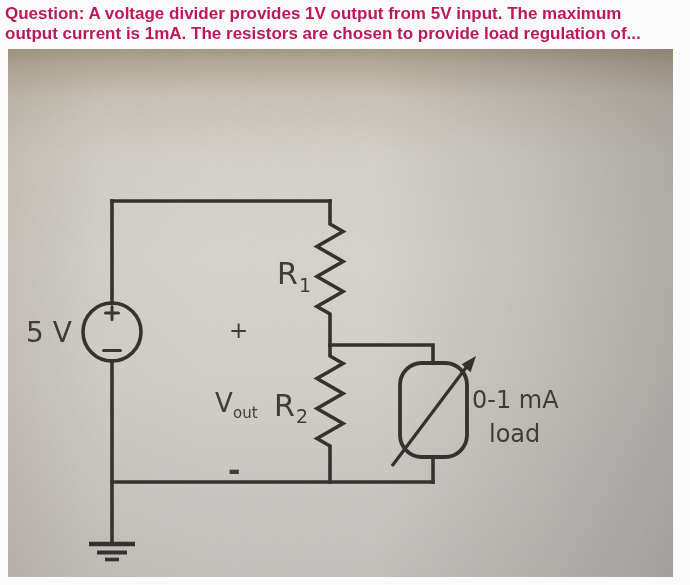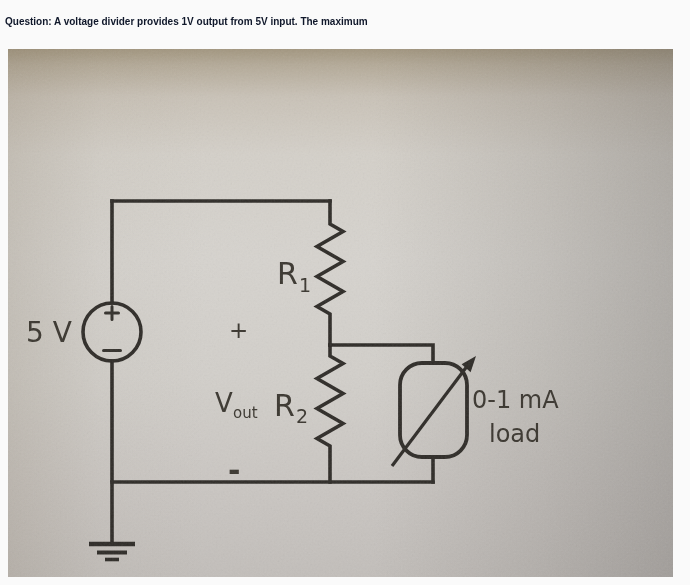--- a/index.html
+++ b/index.html
@@ -5,25 +5,25 @@
   * { margin: 0; padding: 0; box-sizing: border-box; }
   html, body { width: 690px; height: 585px; }
   body {
     font-family: "Liberation Sans", sans-serif;
     background: #fafafa;
     position: relative;
     overflow: hidden;
   }
   .question {
     position: absolute;
-    top: 12px; left: 5px; right: 5px;
-    font-size: 10px;
+    top: 4px; left: 5px; right: 5px;
+    font-size: 17px;
     font-weight: 700;
     line-height: 20px;
-    color: #0f172a;
+    color: #be185d;
     letter-spacing: 0px;
   }
   .photo {
     position: absolute;
     left: 8px; top: 49px;
     width: 665px; height: 528px;
     background-image:
       linear-gradient(90deg, rgba(125,112,92,0.20) 0%, rgba(125,112,92,0.04) 14%, rgba(0,0,0,0) 30%, rgba(0,0,0,0) 55%, rgba(92,87,83,0.16) 80%, rgba(85,81,78,0.30) 100%),
       linear-gradient(180deg, #a2967f 0%, #b4aa98 3%, #c9c2b7 9%, #d4d0c9 20%, #d6d3ce 40%, #d2cfca 62%, #cac6c2 82%, #c2beba 100%);
   }
@@ -34,20 +34,21 @@
   }
   .wire { stroke: #2e2b27; stroke-width: 3.6; fill: none; stroke-linecap: square; }
   .wire-thin { stroke: #33302b; stroke-width: 3; fill: none; stroke-linecap: round; }
   .lbl { fill: #3a362f; font-family: "DejaVu Sans", sans-serif; }
 </style>
 </head>
 <body>
 
 <div class="question">
   <div>Question: A voltage divider provides 1V output from 5V input. The maximum</div>
+  <div>output current is 1mA. The resistors are chosen to provide load regulation of...</div>
 </div>
 
 <div class="photo">
   <svg class="circuit-svg" viewBox="8 49 665 528" xmlns="http://www.w3.org/2000/svg">
     <defs>
       <filter id="grain" x="0%" y="0%" width="100%" height="100%">
         <feTurbulence type="fractalNoise" baseFrequency="0.55" numOctaves="2" stitchTiles="stitch"></feTurbulence>
         <feColorMatrix type="saturate" values="0"></feColorMatrix>
       </filter>
     </defs>

